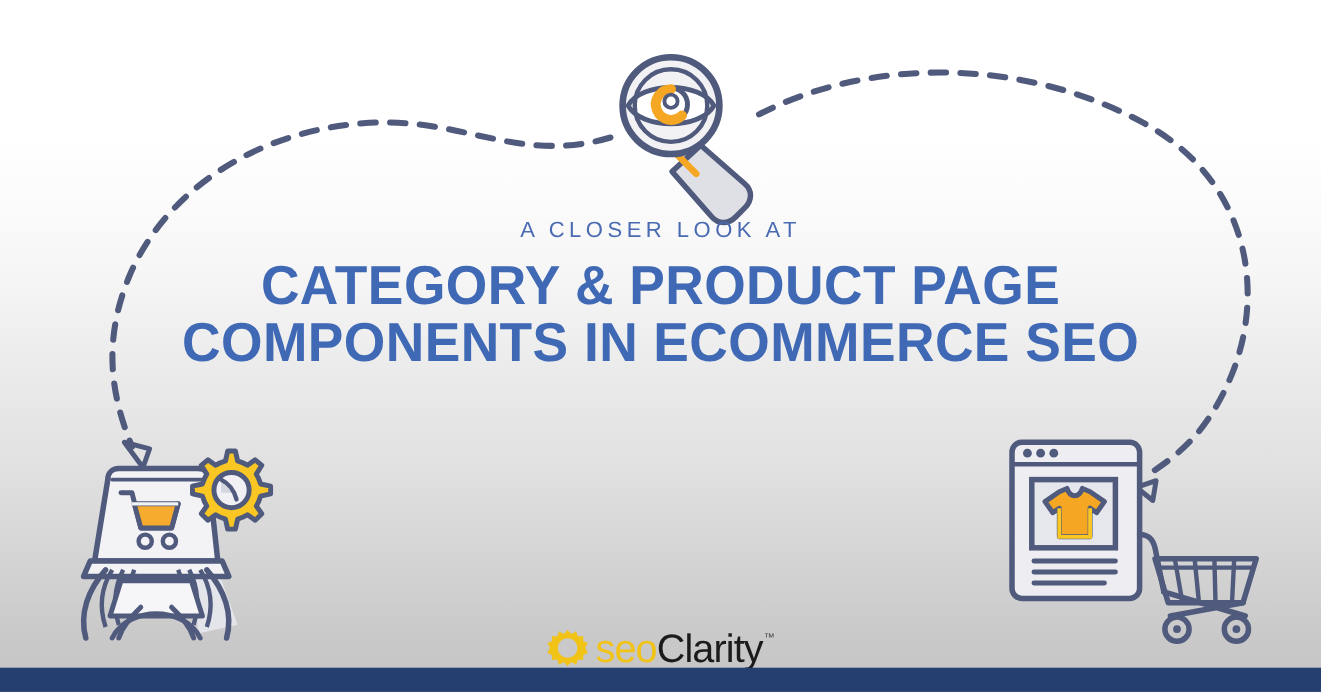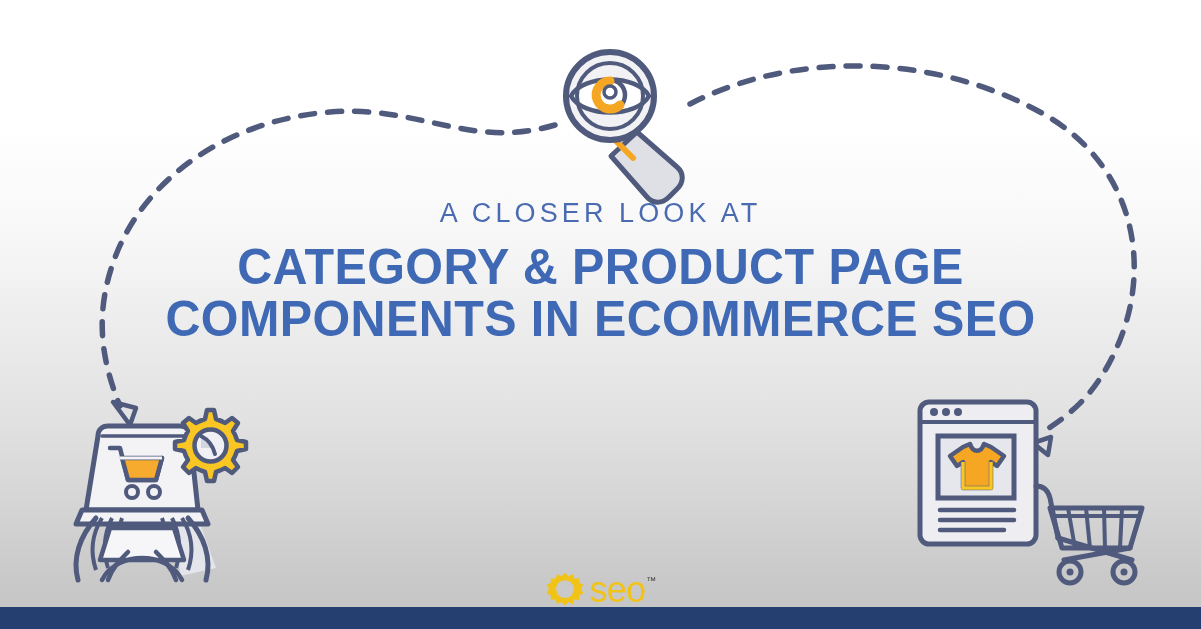--- a/index.html
+++ b/index.html
@@ -14,21 +14,21 @@
   }
   .layer{position:absolute;left:0;top:0;width:1201px;height:629px;}
   svg.layer{pointer-events:none;}
 
   
   #text-block{
     position:absolute;left:0;top:198px;width:1201px;
     text-align:center;
   }
   #eyebrow{
-    font-size:27px;
+    font-size:20px;
     letter-spacing:4.1px;
     color:#4a6bb2;
     font-weight:400;
     line-height:1.15;
     white-space:nowrap;
   }
   #headline{
     margin-top:12px;
     color:#4069b5;
     font-weight:700;
@@ -190,19 +190,20 @@
 
   <div id="logo">
     <svg id="logo-mark" viewBox="0 0 64 64">
       <path d="M32,3 L38,9 L45,5 L48,13 L56,12 L56,20 L63,23 L59,30 L63,38 L56,41 L56,49
                L48,48 L45,56 L38,52 L32,58 L26,52 L19,56 L16,48 L8,49 L8,41 L1,38 L5,30
                L1,23 L8,20 L8,12 L16,13 L19,5 L26,9 Z" fill="#f2c317"></path>
       <circle cx="32" cy="30.5" r="15" fill="#c9c9ca"></circle>
     </svg>
     <div id="logo-word">
       <span id="logo-seo" style="color: rgb(242, 195, 23);">seo</span>
+      <span id="logo-clarity" style="color: rgb(27, 27, 27);">Clarity</span>
       <span id="logo-tm">™</span>
     </div>
   </div>
 
   <div id="bottom-bar" style="background: rgb(37, 64, 112);"></div>
 
 </div>
 
 </body></html>

